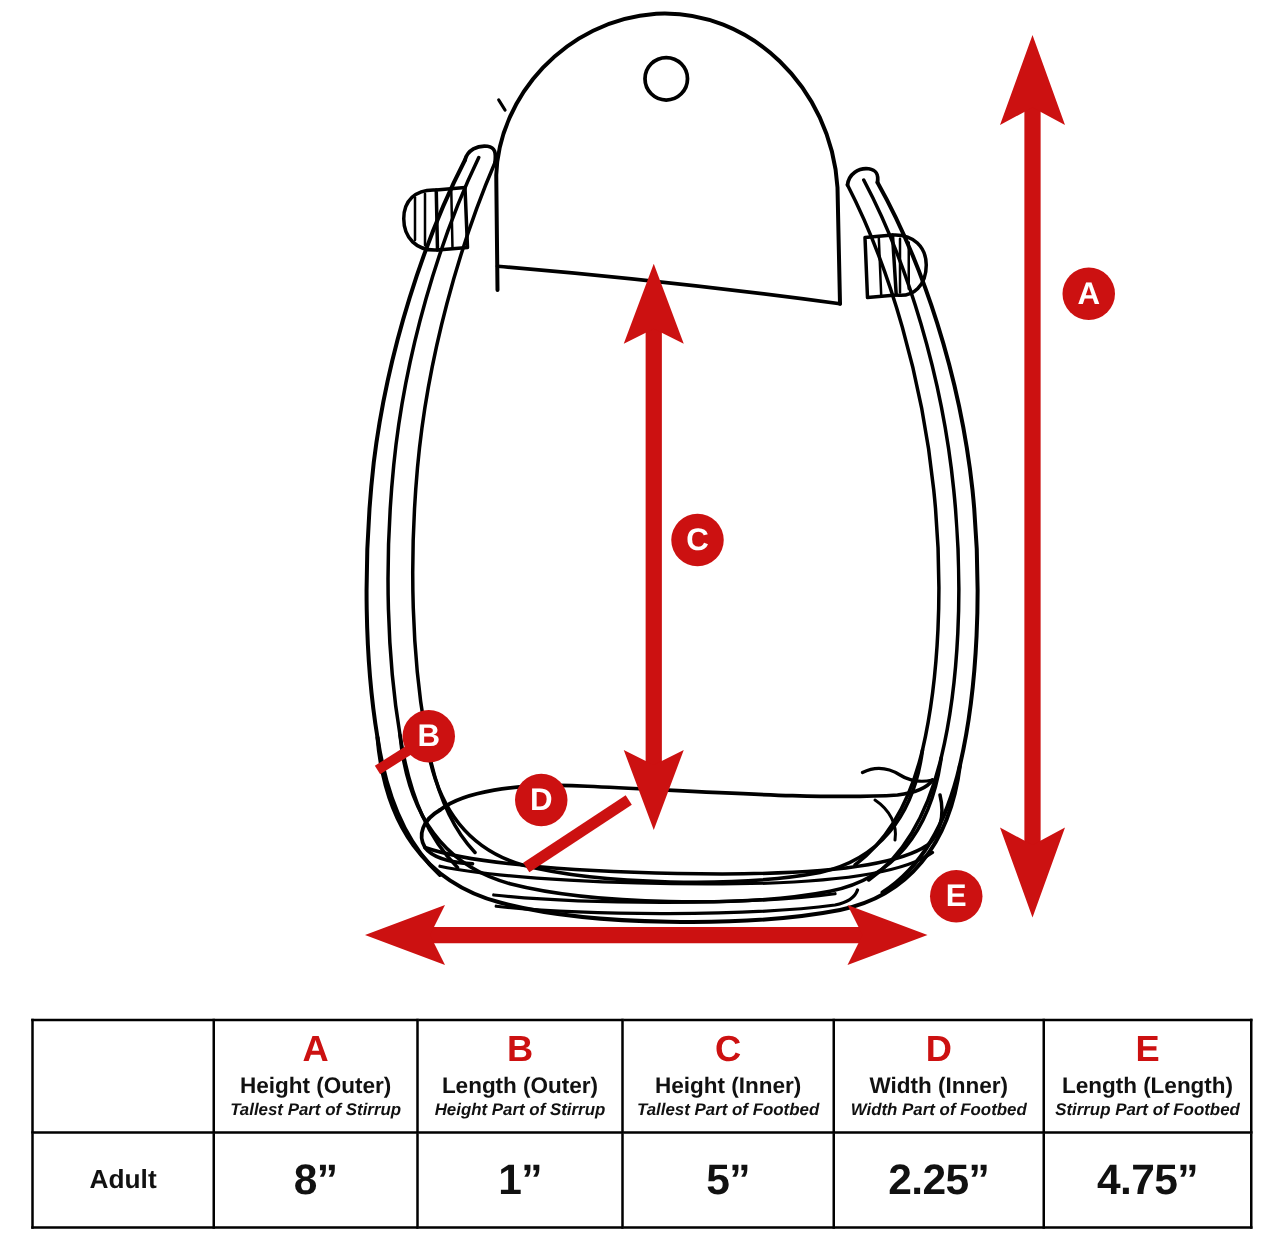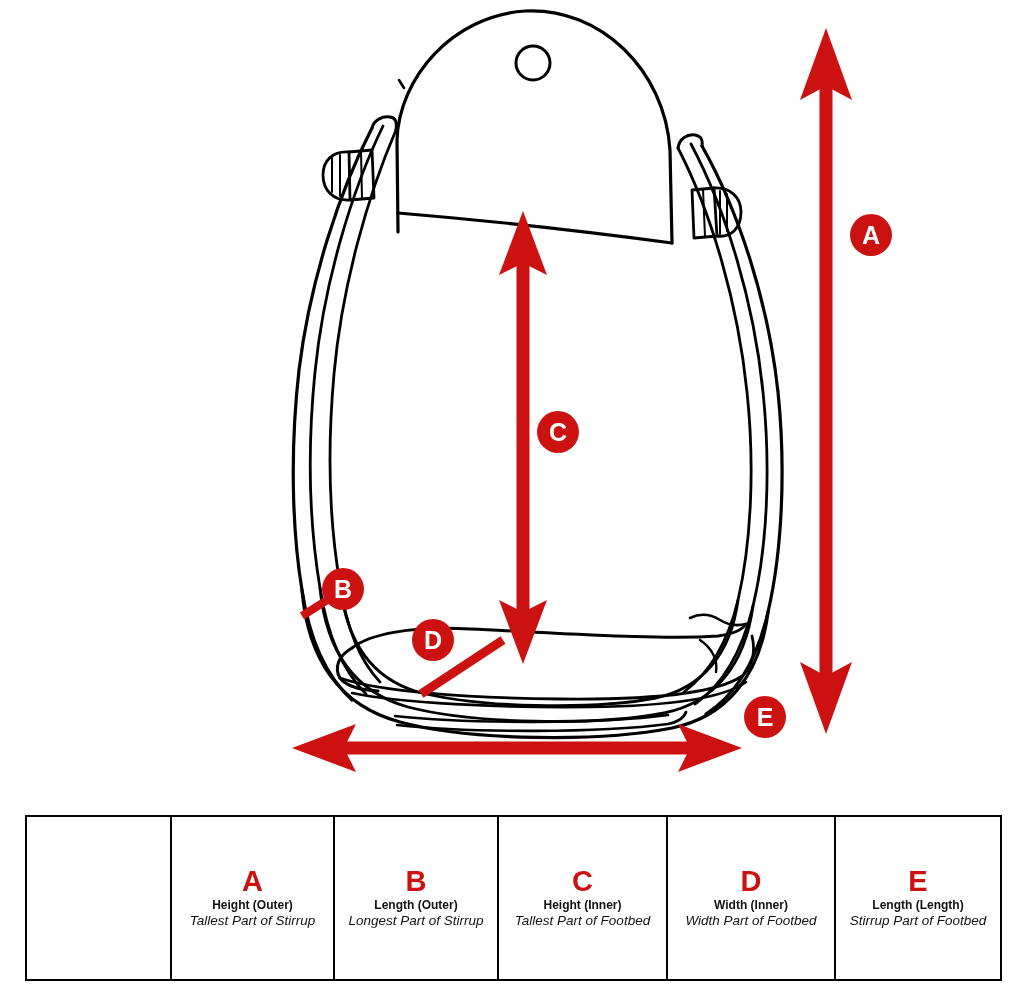--- a/index.html
+++ b/index.html
@@ -73,29 +73,29 @@
     color: #cc1111;
     font-size: 29px;
     font-weight: bold;
     line-height: 1.0;
     margin-bottom: 3px;
     letter-spacing: 0px;
   }
   .hdr-title {
     display: block;
     color: #111111;
-    font-size: 12px;
+    font-size: 18px;
     font-weight: bold;
     line-height: 1.15;
   }
   .hdr-sub {
     display: block;
     color: #111111;
     font-size: 13.5px;
-    font-weight: normal;
+    font-weight: bold;
     font-style: italic;
     line-height: 1.2;
     margin-top: 1px;
   }
   .row-label {
     font-size: 21px;
     font-weight: bold;
     color: #111111;
   }
   .cell-value {
@@ -287,35 +287,55 @@
             <span></span>
           </td>
           <td>
             <span class="hdr-letter">A</span>
             <span class="hdr-title">Height (Outer)</span>
             <span class="hdr-sub">Tallest Part of Stirrup</span>
           </td>
           <td>
             <span class="hdr-letter">B</span>
             <span class="hdr-title">Length (Outer)</span>
-            <span class="hdr-sub">Longest Part of Stirrup</span>
+            <span class="hdr-sub">Height Part of Stirrup</span>
           </td>
           <td>
             <span class="hdr-letter">C</span>
             <span class="hdr-title">Height (Inner)</span>
             <span class="hdr-sub">Tallest Part of Footbed</span>
           </td>
           <td>
             <span class="hdr-letter">D</span>
             <span class="hdr-title">Width (Inner)</span>
             <span class="hdr-sub">Width Part of Footbed</span>
           </td>
           <td>
             <span class="hdr-letter">E</span>
             <span class="hdr-title">Length (Length)</span>
             <span class="hdr-sub">Stirrup Part of Footbed</span>
+          </td>
+        </tr>
+        <tr class="data-row">
+          <td>
+            <span class="row-label">Adult</span>
+          </td>
+          <td>
+            <span class="cell-value">8”</span>
+          </td>
+          <td>
+            <span class="cell-value">1”</span>
+          </td>
+          <td>
+            <span class="cell-value">5”</span>
+          </td>
+          <td>
+            <span class="cell-value">2.25”</span>
+          </td>
+          <td>
+            <span class="cell-value">4.75”</span>
           </td>
         </tr>
       </tbody>
     </table>
   </div>
 
 </div>
 
 </body></html>

